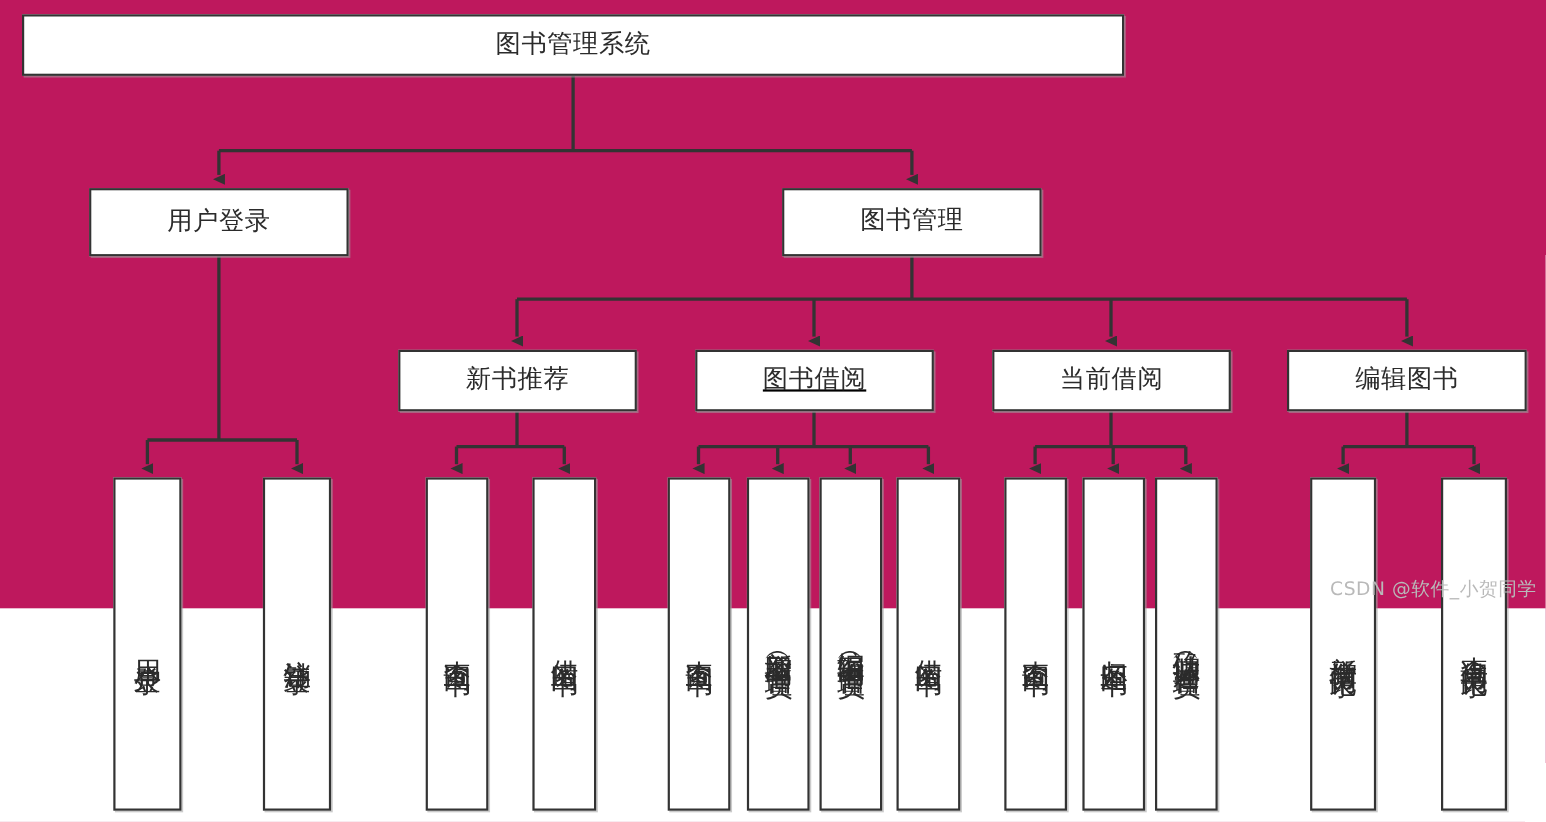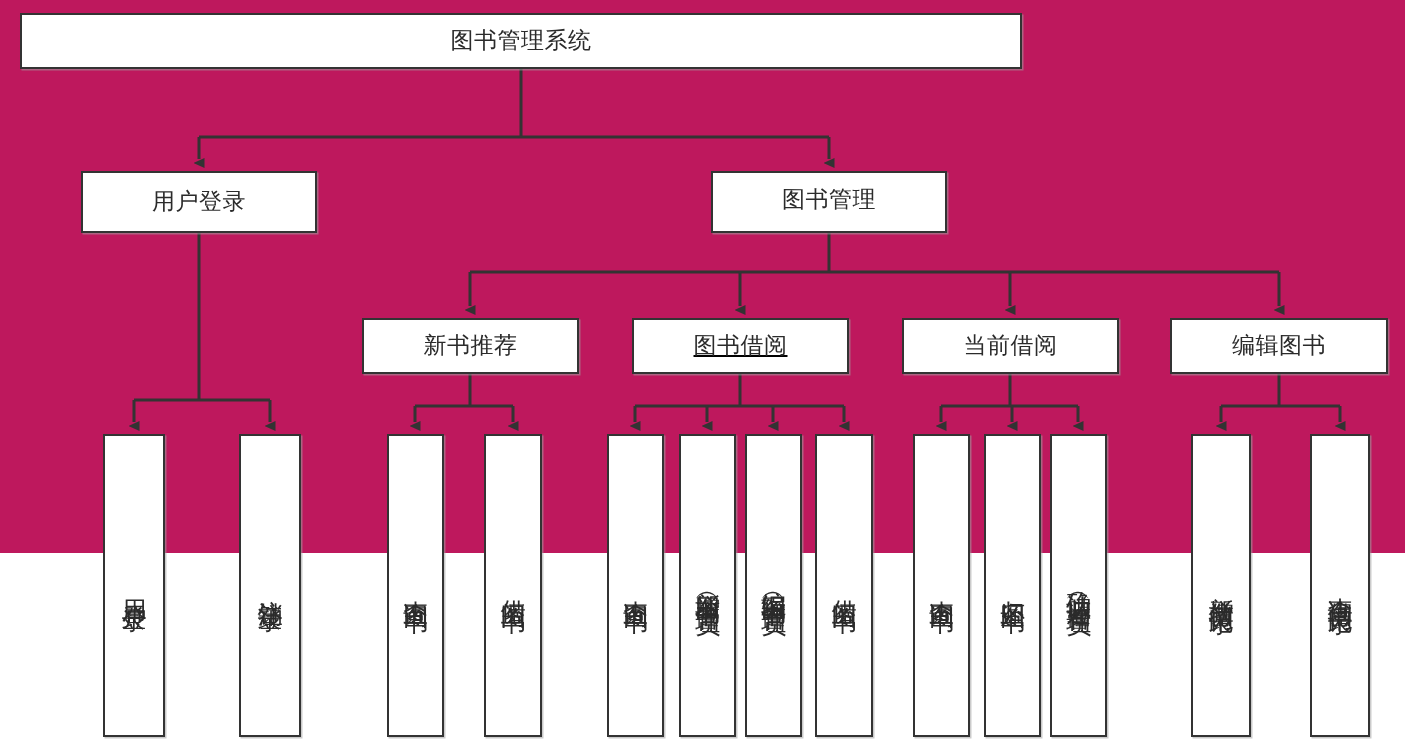--- a/index.html
+++ b/index.html
@@ -170,14 +170,15 @@
         <span class="node-label vert-label">确认归还（管理员）</span>
       </div>
       <div class="node-box" style="left: 1191px; top: 434px; width: 60px; height: 303px;">
         <span class="node-label vert-label">新增借阅记录</span>
       </div>
       <div class="node-box" style="left: 1310px; top: 434px; width: 60px; height: 303px;">
         <span class="node-label vert-label">查询借阅记录</span>
       </div>
     </div>
 
+  <div class="watermark">CSDN @软件_小贺同学</div>
 
 </div>
 
 </body></html>

